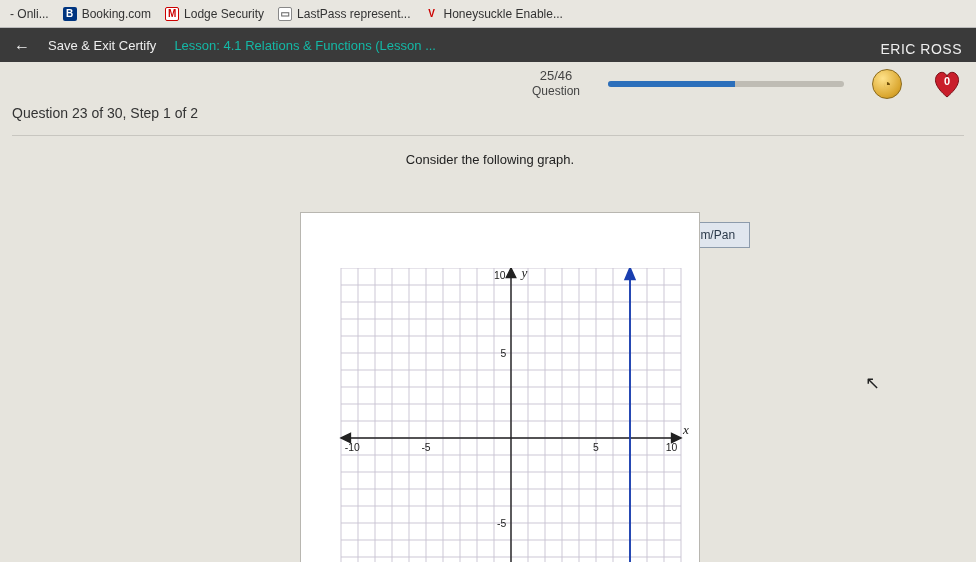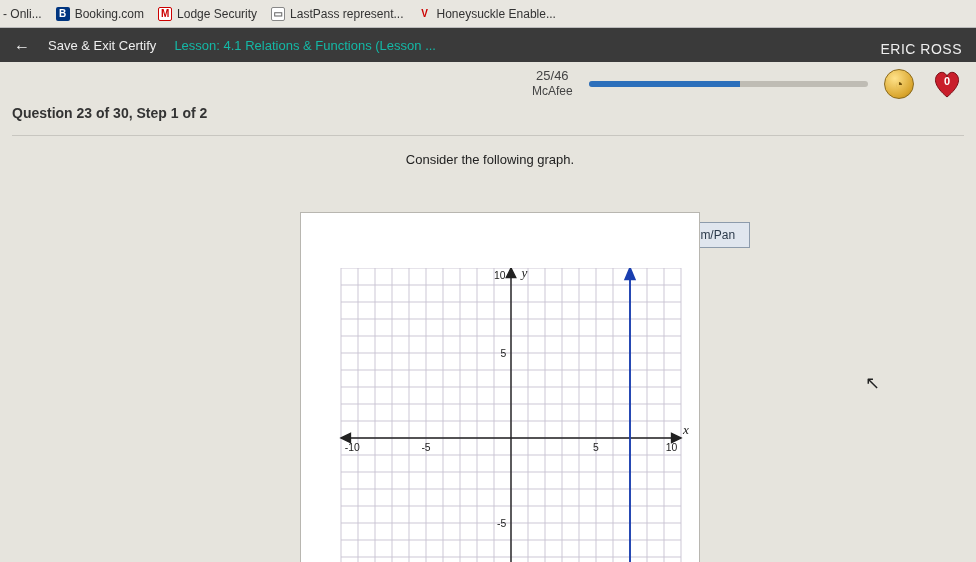--- a/index.html
+++ b/index.html
@@ -10,21 +10,21 @@
     height: 562px;
     overflow: hidden;
     position: relative;
   }
   .bookmarks-bar {
     height: 28px;
     background: #e8e6e0;
     border-bottom: 1px solid #bbb;
     display: flex;
     align-items: center;
-    padding: 0 3px;
+    padding: 0 10px;
     gap: 14px;
     font-size: 12px;
     color: #333;
   }
   .bookmark { display: flex; align-items: center; gap: 5px; cursor: pointer; white-space: nowrap; }
   .bm-icon { width: 14px; height: 14px; display: inline-flex; align-items: center; justify-content: center; font-size: 10px; font-weight: bold; border-radius: 2px; }
   .bm-b { background:#003580; color:#fff; }
   .bm-m { background:#fff; border:1px solid #c00; color:#c00; }
   .bm-doc { border:1px solid #888; color:#666; background:#fff; }
   .bm-v { color:#c00; font-weight:bold; }
@@ -45,21 +45,21 @@
 
   .content {
     background: #e6e4dd;
     height: calc(100% - 62px);
     position: relative;
     padding: 0 12px 0 12px;
   }
   .status-row {
     display:flex;
     align-items:center;
-    gap: 16px;
+    gap: 28px;
     padding: 6px 0 10px 0;
   }
   .score-box {
     margin-left: 520px;
     text-align:center;
     font-size:12px;
     line-height:1.25;
     color:#444;
   }
   .score-box .num { font-size:13px; }
@@ -84,21 +84,21 @@
     width:34px; height:30px;
   }
   .heart svg { width:34px; height:30px; }
   .heart-count {
     position:absolute; top:6px; left:0; right:0;
     text-align:center; color:#fff; font-size:11px; font-weight:bold;
   }
 
   .question-header {
     font-size: 14px;
-    font-weight: bold;
+    font-weight: normal;
     color:#333;
     padding-bottom: 14px;
     border-bottom: 1px solid #c8c6c0;
     margin-top:-4px;
   }
   .prompt1 { font-size:13px; margin: 16px 0 12px 4px; color:#222;text-align:center; }
   .prompt2 { font-size:13px; margin: 0 0 10px 4px; color:#222; }
   .prompt2 b { font-weight:bold; }
 
   .graph-panel {
@@ -169,21 +169,21 @@
   <span>Save &amp; Exit Certify</span>
   <span class="lesson-title">Lesson: 4.1 Relations &amp; Functions (Lesson ...</span>
   <span class="user-name">ERIC ROSS</span>
 </div>
 
 <div class="content">
 
   <div class="status-row">
     <div class="score-box">
       <div class="num">25/46</div>
-      <div>McAfee</div>
+      <div>Question</div>
     </div>
     <div class="progress-wrap">
       <div class="progress-fill"></div>
     </div>
     <div class="coin">◔</div>
     <div class="heart">
       <svg viewBox="0 0 32 30">
         <path d="M16 28 C4 18 2 10 7 5 C11 1 16 5 16 8 C16 5 21 1 25 5 C30 10 28 18 16 28 Z" fill="#c91e2b" stroke="#7a0f17" stroke-width="1"></path>
       </svg>
       <div class="heart-count">0</div>

